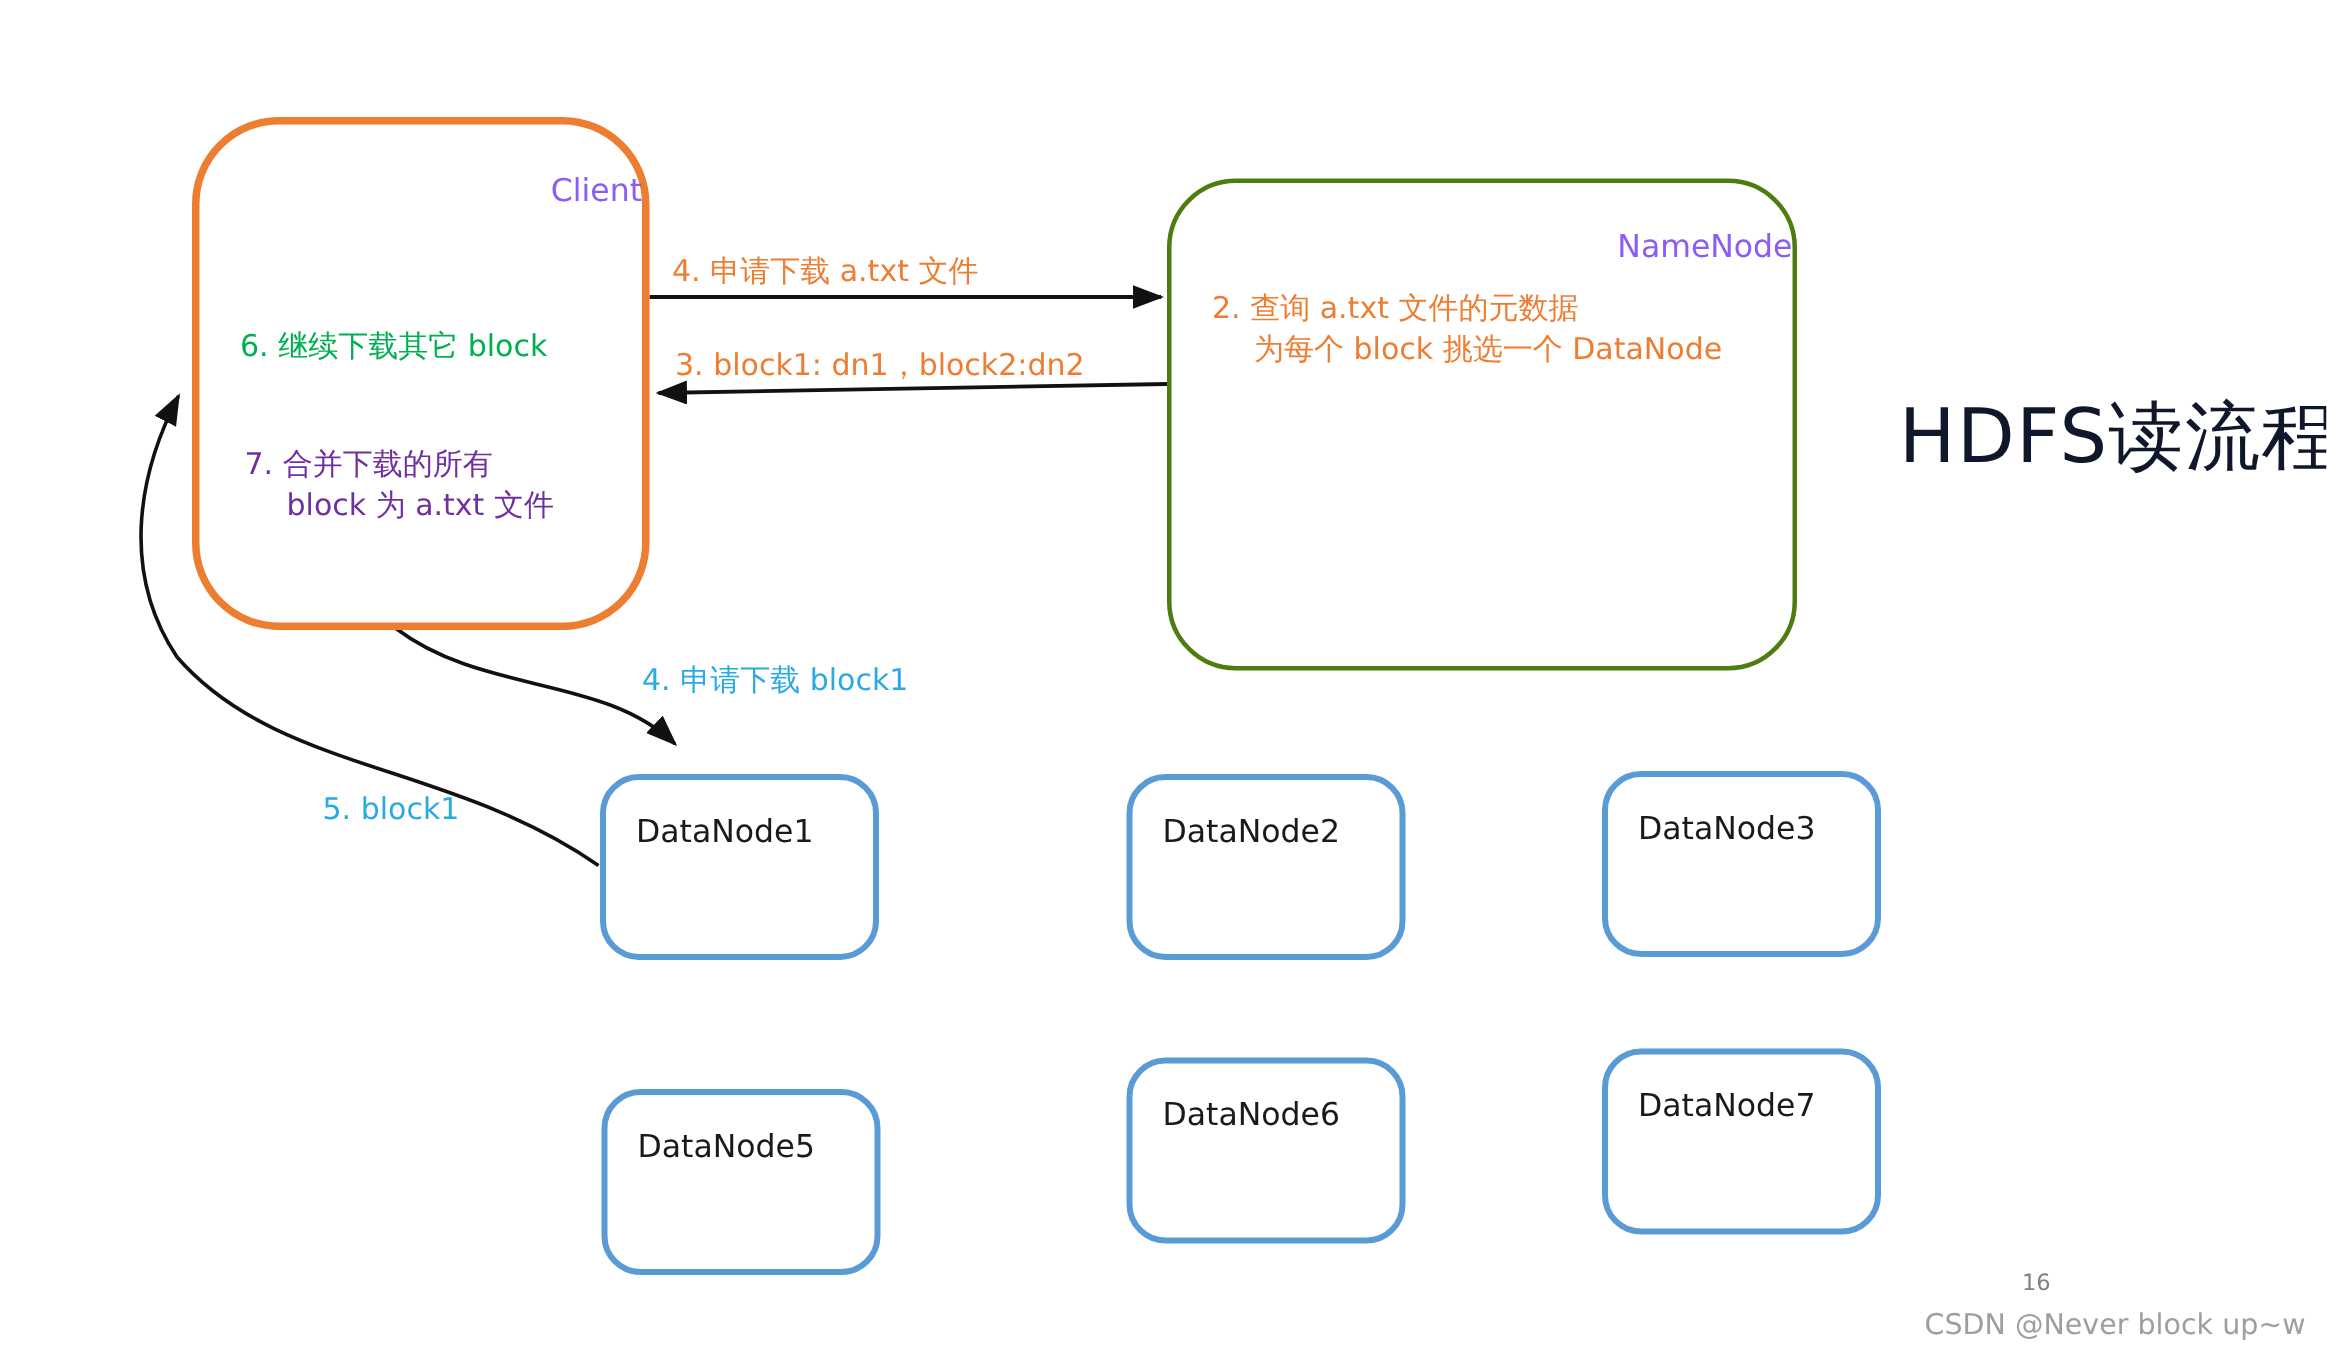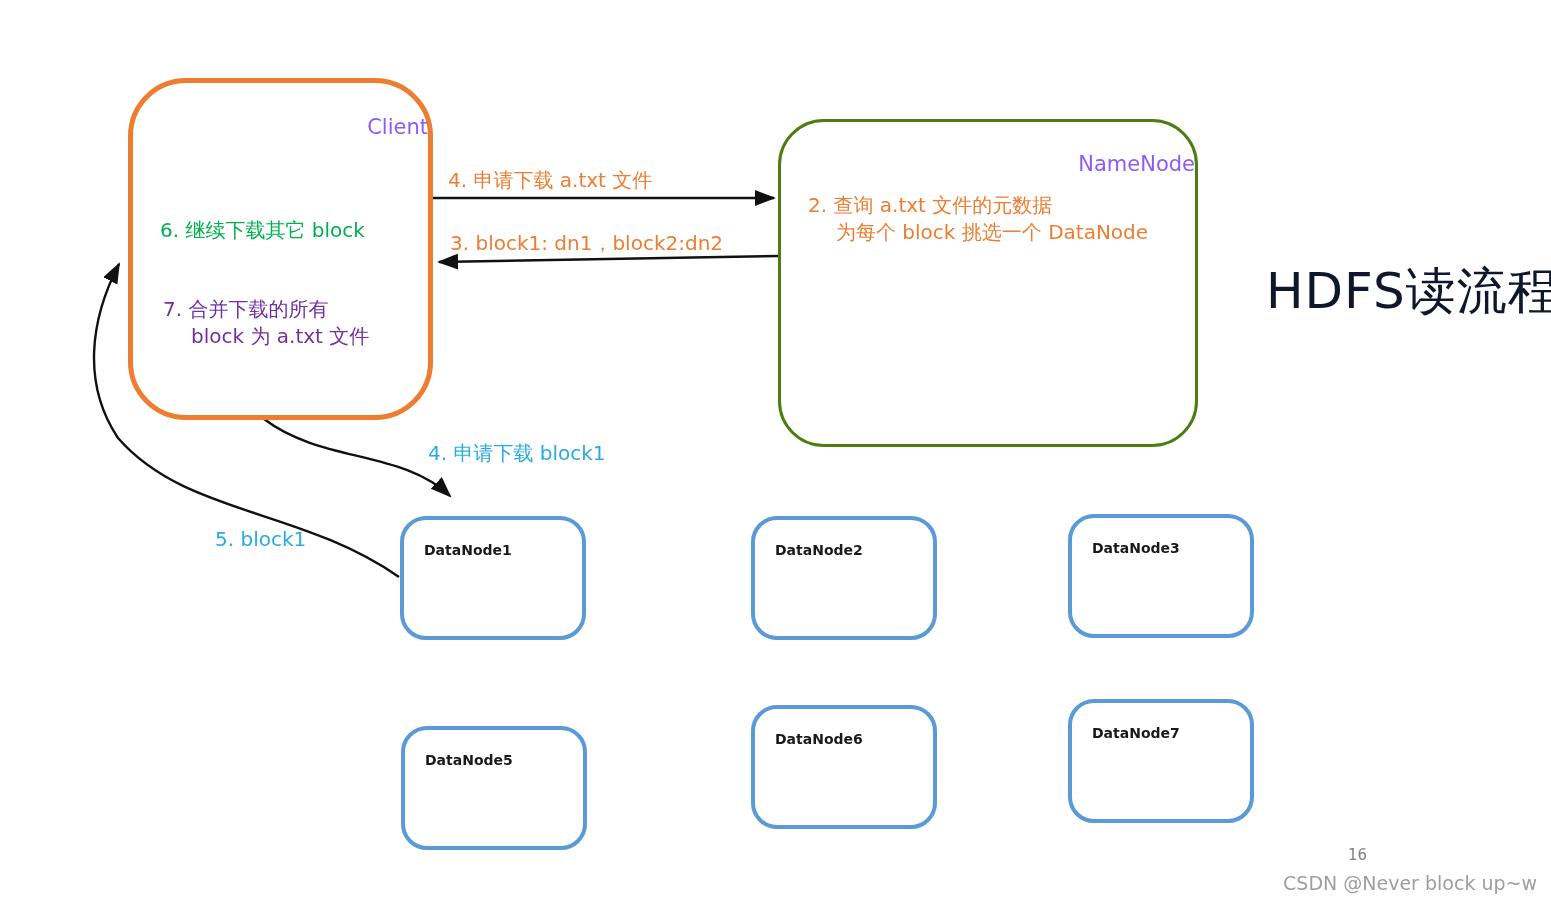--- a/index.html
+++ b/index.html
@@ -51,23 +51,22 @@
     left: 0; right: 0;
     text-align: right;
     font-size: 21px;
     color: #8b5cf6;
   }
   .client-title { top: 32px; }
   .namenode-title { top: 30px; }
   .dn-label {
     position: absolute;
     left: 20px; top: 22px;
-    font-size: 14px;
+    font-size: 21px;
     color: #1a1a1a;
-    font-weight: bold;
   }
   .step {
     position: absolute;
     font-size: 20px;
     white-space: nowrap;
     line-height: 27px;
   }
   .orange { color: #ED7D31; }
   .blue   { color: #29ABE2; }
   .green  { color: #00B050; }

